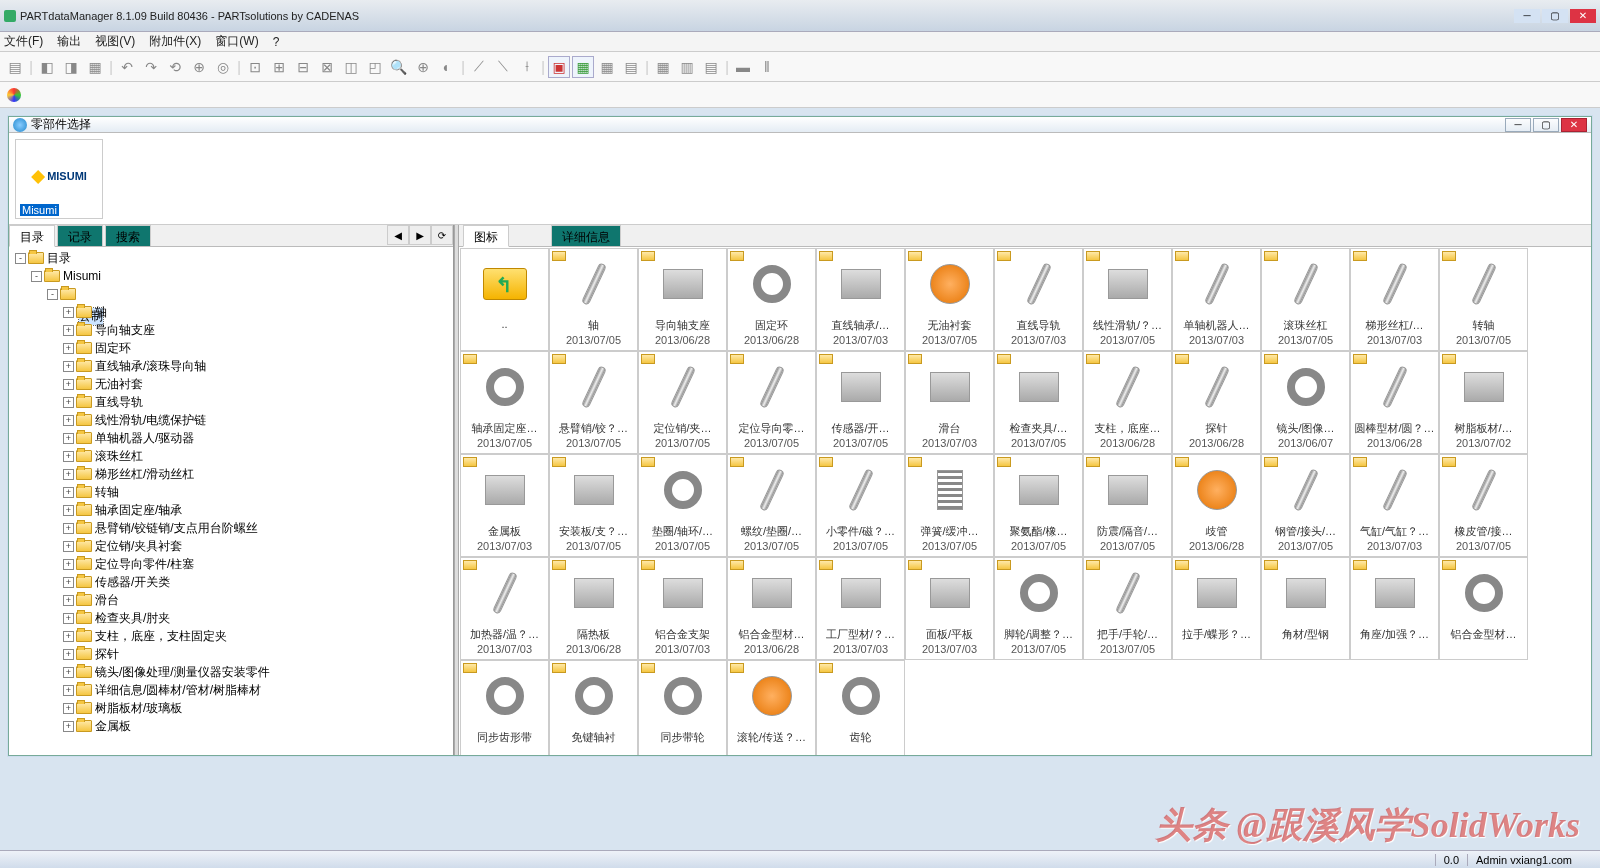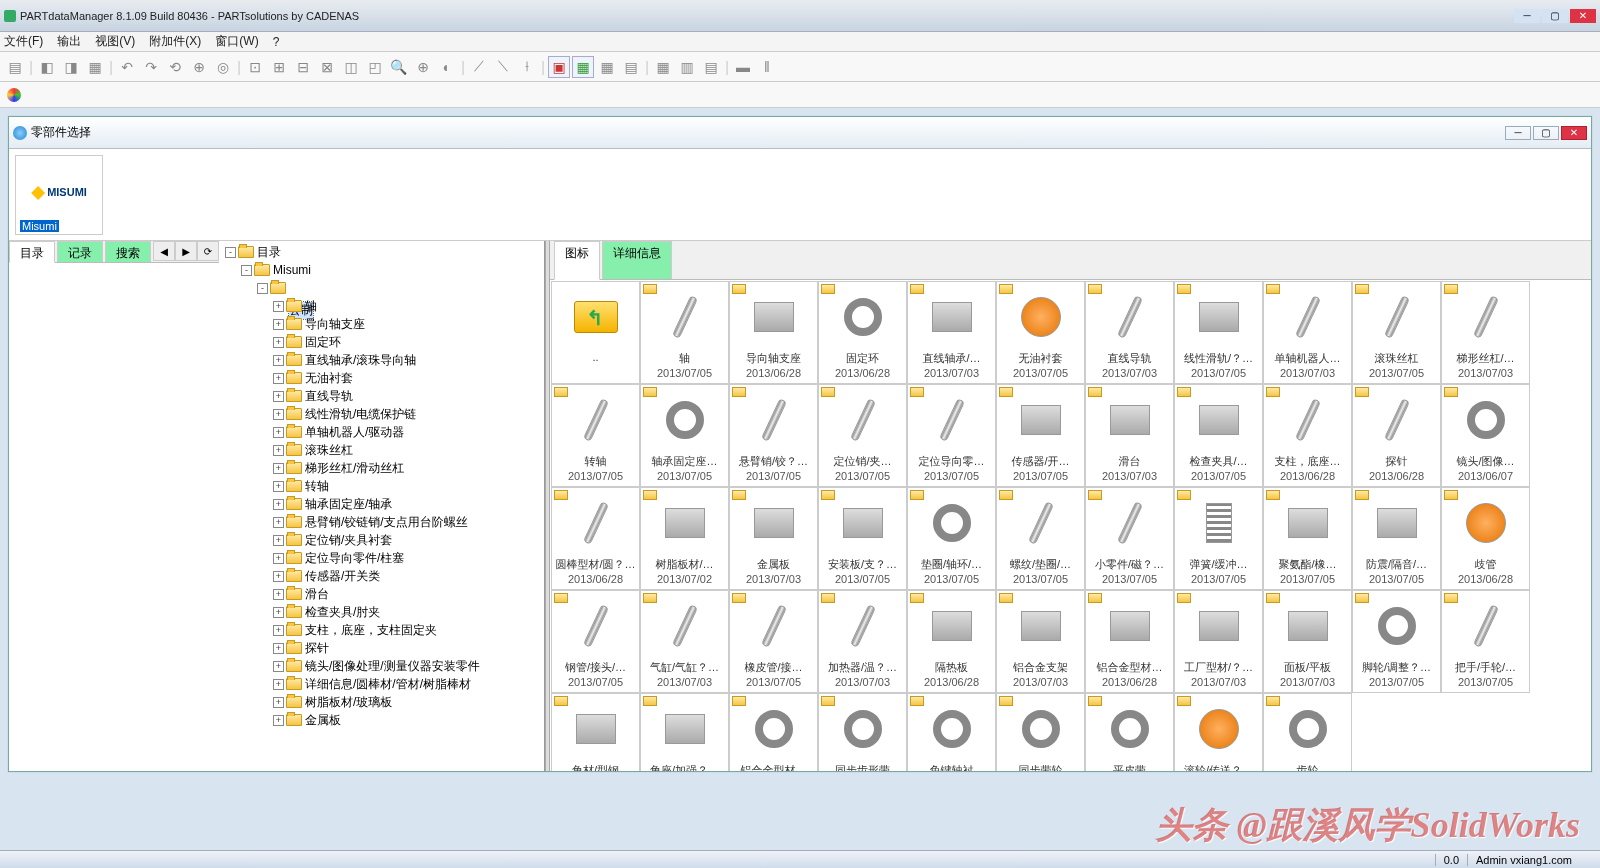--- a/index.html
+++ b/index.html
@@ -16,47 +16,47 @@
 .menubar span { color: #222; cursor: pointer; }
 .toolbar { height: 30px; background: #f8f8f8; border-bottom: 1px solid #ccc; display: flex; align-items: center; padding: 0 4px; gap: 2px; }
 .tbtn { width: 22px; height: 22px; border: 1px solid transparent; display: inline-flex; align-items: center; justify-content: center; color: #888; font-size: 14px; }
 .tbtn.sep { width: 6px; border: none; color: #ccc; }
 .tbtn.active { border: 1px solid #aac; background: #eef4fc; }
 .toolbar2 { height: 26px; background: #f8f8f8; border-bottom: 1px solid #ccc; display: flex; align-items: center; padding: 0 4px; }
 .tbtn2 { width: 20px; height: 20px; display: inline-flex; align-items: center; justify-content: center; }
 .circ { width: 14px; height: 14px; border-radius: 50%; background: conic-gradient(#f33, #3c3, #33f, #fc3, #f33); }
 .workspace { padding: 8px; }
 .subwin { background: #fff; border: 1px solid #7a9; box-shadow: 0 0 0 1px #cde; }
-.subtitlebar { height: 32px; background: linear-gradient(#fff, #e4ecf4); display: flex; align-items: center; padding: 0 4px; border-bottom: 1px solid #bbb; }
+.subtitlebar { height: 16px; background: linear-gradient(#fff, #e4ecf4); display: flex; align-items: center; padding: 0 4px; border-bottom: 1px solid #bbb; }
 .subtitlebar .sicon { width: 14px; height: 14px; border-radius: 50%; background: radial-gradient(#8cf, #28c); margin-right: 4px; }
 .subtitlebar .stitle { flex: 1; font-size: 12px; }
 .subctrl { display: flex; gap: 2px; }
 .subctrl div { width: 26px; height: 14px; display: flex; align-items: center; justify-content: center; font-size: 10px; border: 1px solid #9ab; }
 .subctrl .close { background: #d34; color: #fff; border-color: #a23; }
 .logo-area { height: 92px; border-bottom: 1px solid #ccc; padding: 6px; }
 .logo-box { width: 88px; height: 80px; border: 1px solid #ccc; background: #fff; position: relative; padding-top: 30px; text-align: center; }
 .logo-box .logo { font-weight: bold; color: #003878; font-size: 11px;}
 .logo-box .logo::before { content:""; display:inline-block; width:14px; height:14px; background:#ffc107; margin-right:2px; vertical-align:middle; clip-path: polygon(50% 0, 100% 50%, 50% 100%, 0 50%);}
 .logo-box .label { position: absolute; bottom: 2px; left: 4px; background: #0066cc; color: #fff; padding: 0 2px; font-size: 11px;}
 .panels { display: flex; height: 530px; }
-.left-panel { width: 536px; border-right: 1px solid #999; display: flex; flex-direction: row; background:#fff;}
+.left-panel { width: 445px; border-right: 1px solid #999; display: flex; flex-direction: column; background:#fff;}
 .tabs { height: 22px; display: flex; border-bottom: 1px solid #bbb; background: #f0f0f0; }
-.tab { padding: 3px 10px; border: 1px solid #ccc; border-bottom: none; margin-right: 2px; background: #86efac; cursor: pointer; font-size:12px;}
+.tab { padding: 3px 10px; border: 1px solid #ccc; border-bottom: none; margin-right: 2px; background: #0f766e; cursor: pointer; font-size:12px;}
 .tab:first-child { background: #fff; border-bottom: 1px solid #fff; margin-bottom: -1px;}
 .tabs .navbtns { margin-left: auto; display: flex; }
 .navbtn { width: 22px; height: 20px; border: 1px solid #ccc; display: flex; align-items: center; justify-content: center; background: #eee; font-size: 10px; }
 .tree { flex: 1; overflow-y: auto; padding: 2px 4px; background:#fff;}
 .tree-node { display: flex; align-items: center; height: 18px; white-space: nowrap; cursor:pointer;}
 .tree-node .exp { width: 11px; height: 11px; border: 1px solid #888; display: inline-flex; align-items: center; justify-content: center; font-size: 9px; line-height: 1; margin-right: 2px; color:#444; background:#fff;}
 .tree-node .ficon { width: 16px; height: 12px; background: linear-gradient(#ffe9a8, #f5c642); border: 1px solid #c99a20; border-radius: 1px 1px 0 0; margin-right: 3px; position:relative;}
 .tree-node .ficon::before{content:"";position:absolute;top:-3px;left:0;width:6px;height:3px;background:#f5c642;border:1px solid #c99a20;border-bottom:none;}
 .tree-node.sel .lbl { background: #cce4ff; outline: 1px dotted #666; margin-top: 44px; }
 .d0 { padding-left: 2px; } .d1 { padding-left: 18px; } .d2 { padding-left: 34px; } .d3 { padding-left: 50px; }
 .right-panel { flex: 1; display: flex; flex-direction: column; background:#fff;}
-.rtabs { height: 39px; display: flex; border-bottom: 1px solid #bbb; background: #f0f0f0; padding-left:4px;}
+.rtabs { height: 22px; display: flex; border-bottom: 1px solid #bbb; background: #f0f0f0; padding-left:4px;gap:40px;}
 .grid-wrap { flex: 1; overflow: auto; background: #fff; padding: 1px; }
 .grid { display: flex; flex-wrap: wrap; }
 .cell { width: 89px; height: 103px; border: 1px solid #ccc; margin: 0; position: relative; background: #fff; display:flex; flex-direction:column; cursor:pointer;}
 .cell .tag { position: absolute; top: 2px; left: 2px; width: 14px; height: 10px; background: linear-gradient(#ffe9a8, #f5c642); border: 1px solid #c99a20; }
 .cell .thumb { flex:1; display: flex; align-items: center; justify-content: center; }
 .cell .tname { height: 16px; text-align: center; font-size: 11px; overflow: hidden; text-overflow: ellipsis; white-space: nowrap; padding: 0 2px; color:#333;}
 .cell .tdate { height: 16px; text-align: center; font-size: 11px; color: #555; }
 .cell.up .thumb { }
 .upicon { width: 44px; height: 32px; background: linear-gradient(#ffe070, #f5b300); border-radius: 3px; position: relative; border:1px solid #c08800;}
 .upicon::after { content: "↰"; position: absolute; top: 4px; left: 12px; font-size: 20px; color: #2a5; font-weight:bold;}
@@ -664,20 +664,28 @@
                   <div class="ph cyl"></div>
                 </div>
                 <div class="tname">把手/手轮/…</div>
                 <div class="tdate">2013/07/05</div>
               </div>
               <div class="cell">
                 <div class="tag"></div>
                 <div class="thumb">
                   <div class="ph box"></div>
                 </div>
+                <div class="tname">拉手/蝶形？…</div>
+                <div class="tdate"></div>
+              </div>
+              <div class="cell">
+                <div class="tag"></div>
+                <div class="thumb">
+                  <div class="ph box"></div>
+                </div>
                 <div class="tname">角材/型钢</div>
                 <div class="tdate"></div>
               </div>
               <div class="cell">
                 <div class="tag"></div>
                 <div class="thumb">
                   <div class="ph box"></div>
                 </div>
                 <div class="tname">角座/加强？…</div>
                 <div class="tdate"></div>
@@ -705,28 +713,20 @@
                 </div>
                 <div class="tname">免键轴衬</div>
                 <div class="tdate"></div>
               </div>
               <div class="cell">
                 <div class="tag"></div>
                 <div class="thumb">
                   <div class="ph ring"></div>
                 </div>
                 <div class="tname">同步带轮</div>
-                <div class="tdate"></div>
-              </div>
-              <div class="cell">
-                <div class="tag"></div>
-                <div class="thumb">
-                  <div class="ph ring"></div>
-                </div>
-                <div class="tname">平皮带</div>
                 <div class="tdate"></div>
               </div>
               <div class="cell">
                 <div class="tag"></div>
                 <div class="thumb">
                   <div class="ph orange"></div>
                 </div>
                 <div class="tname">滚轮/传送？…</div>
                 <div class="tdate"></div>
               </div>

